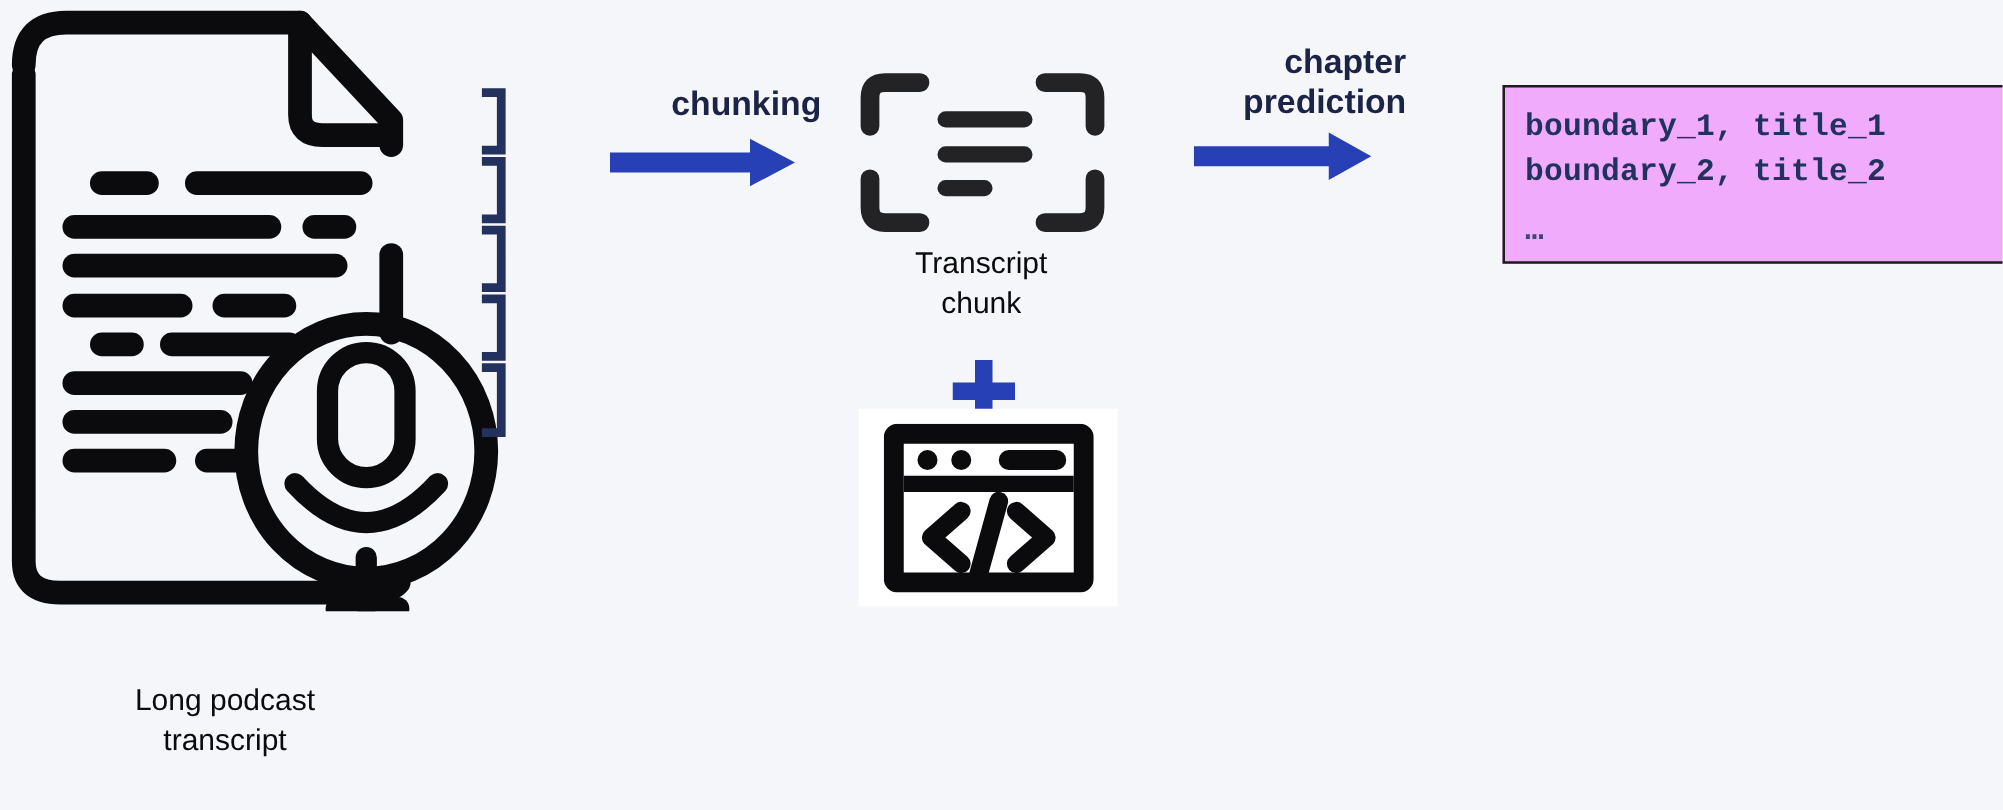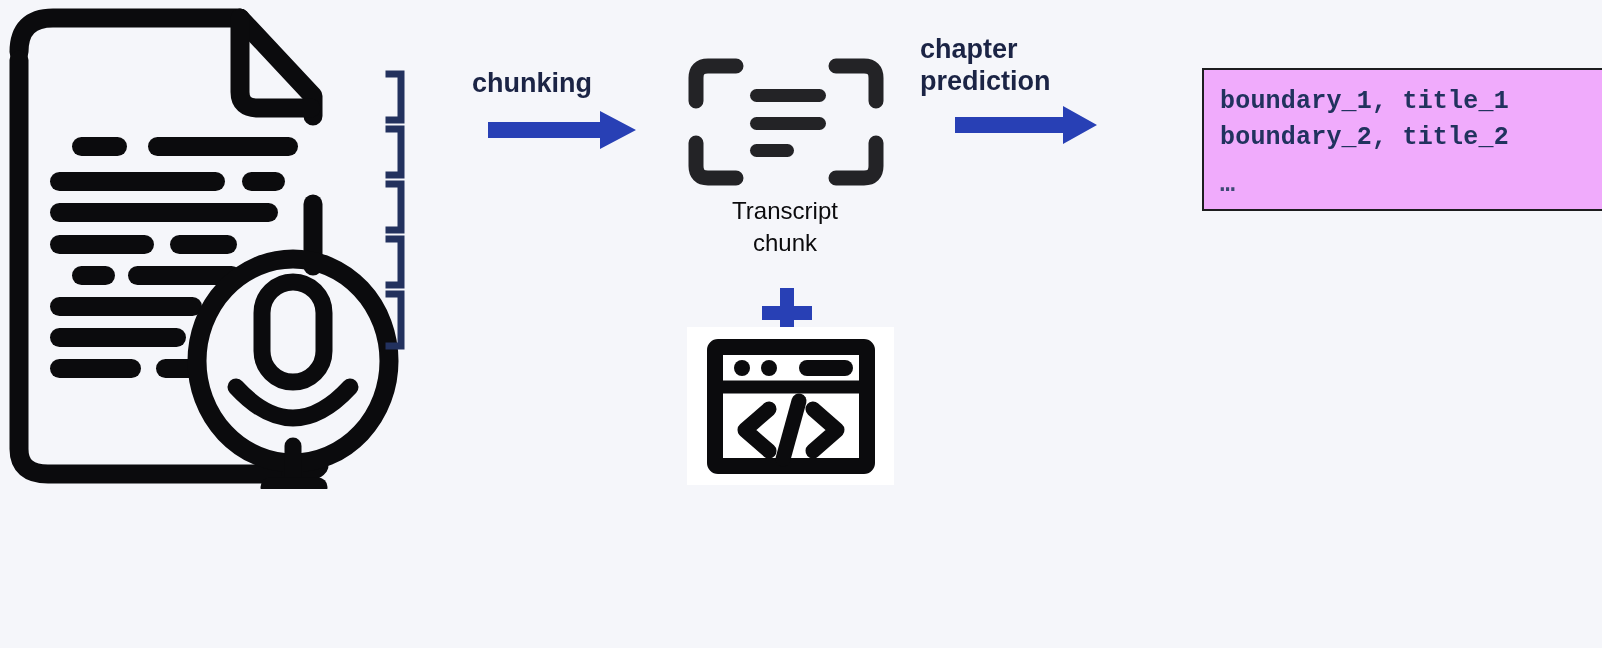--- a/index.html
+++ b/index.html
@@ -34,21 +34,21 @@
     left: 384px; top: 70px;
     width: 26px; height: 282px;
   }
 
   
   .blue-label {
     color: #1b2445;
     font-weight: bold;
     font-size: 27px;
     line-height: 1.17;
-    text-align: left;
+    text-align: right;
     white-space: pre-line;
   }
   #chunking-label {
     left: 472px; top: 68px;
     width: 185px;
   }
   #prediction-label {
     left: 920px; top: 34px;
     width: 205px;
   }
@@ -169,20 +169,22 @@
       <g fill="none" stroke="#22315e" stroke-width="7" stroke-linecap="square">
         <path d="M5 4 L17 4 L17 50 L5 50"></path>
         <path d="M5 59 L17 59 L17 105 L5 105"></path>
         <path d="M5 114 L17 114 L17 160 L5 160"></path>
         <path d="M5 169 L17 169 L17 215 L5 215"></path>
         <path d="M5 224 L17 224 L17 276 L5 276"></path>
       </g>
     </svg>
   </div>
 
+  <div class="abs black-caption" id="doc-caption">Long podcast
+transcript</div>
 
   <div class="abs blue-label" id="chunking-label">chunking</div>
 
   <div class="abs" id="chunking-arrow">
     <svg class="arrow" viewBox="0 0 148 40" width="148" height="40" aria-hidden="true">
       <path d="M0 12 L112 12 L112 1 L148 20 L112 39 L112 28 L0 28 Z" fill="#2840b5"></path>
     </svg>
   </div>
 
   <div class="abs" id="chunk-icon">

